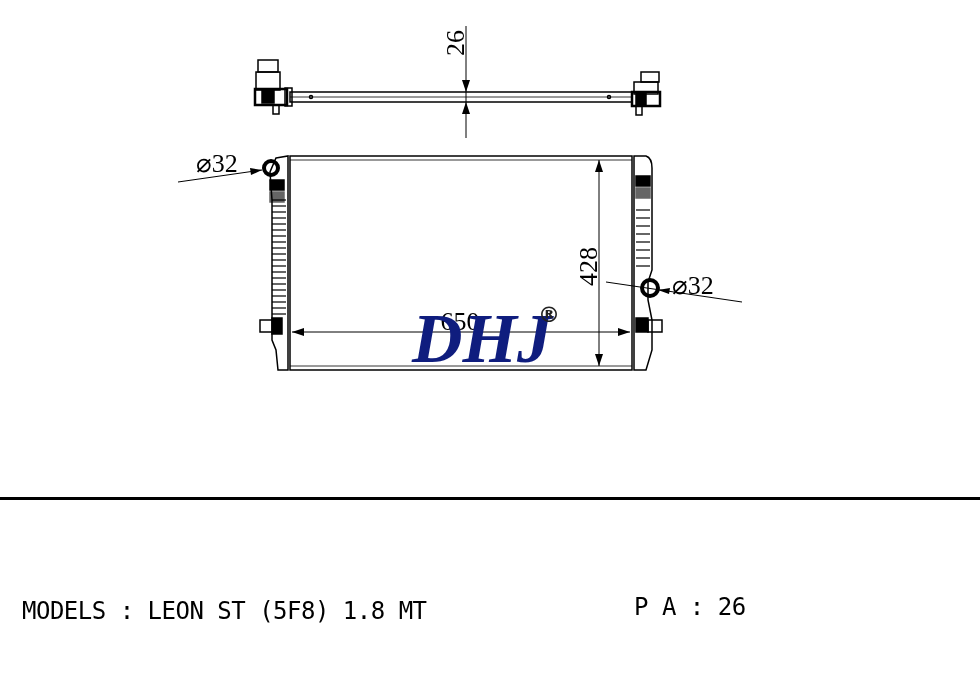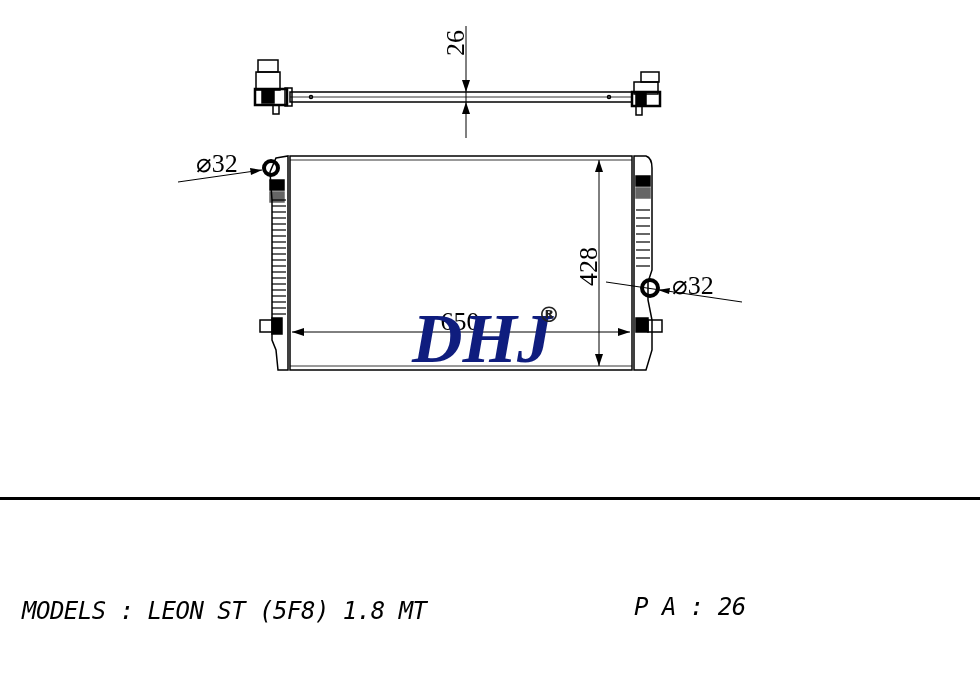--- a/index.html
+++ b/index.html
@@ -2,21 +2,21 @@
 <html><head>
   <meta charset="utf-8">
   <style>
     html, body { margin: 0; padding: 0; background: #ffffff; }
     body { width: 980px; height: 678px; position: relative; overflow: hidden; font-family: "DejaVu Sans", sans-serif; }
     .drawing { position: absolute; left: 0; top: 0; width: 980px; height: 495px; }
     .separator { position: absolute; left: 0; top: 497px; width: 980px; height: 3px; background: #000; }
     .spec { position: absolute; font-family: "DejaVu Sans Mono", "Liberation Mono", monospace; font-size: 24px; color: #000; line-height: 34px; white-space: pre; letter-spacing: -0.5px; }
     .spec-left { left: 22px; top: 526px; }
     .spec-right { left: 634px; top: 522px; }
-    .spec-row { height: 35px; font-style: italic; }
+    .spec-row { height: 35px; }
     .dim { font-family: "Liberation Serif", "DejaVu Serif", serif; font-size: 26px; fill: #000; }
     .logo { font-family: "Liberation Serif", "DejaVu Serif", serif; font-weight: bold; font-style: italic; font-size: 70px; fill: #0f1d7e; }
     .reg { font-family: "DejaVu Sans", sans-serif; font-weight: bold; font-size: 22px; fill: #222; }
   </style>
 </head>
 <body>
 
 <svg class="drawing" viewBox="0 0 980 495" xmlns="http://www.w3.org/2000/svg">
   <defs>
     <marker id="arr" viewBox="0 0 10 10" refX="10" refY="5" markerWidth="10" markerHeight="6" orient="auto-start-reverse">

